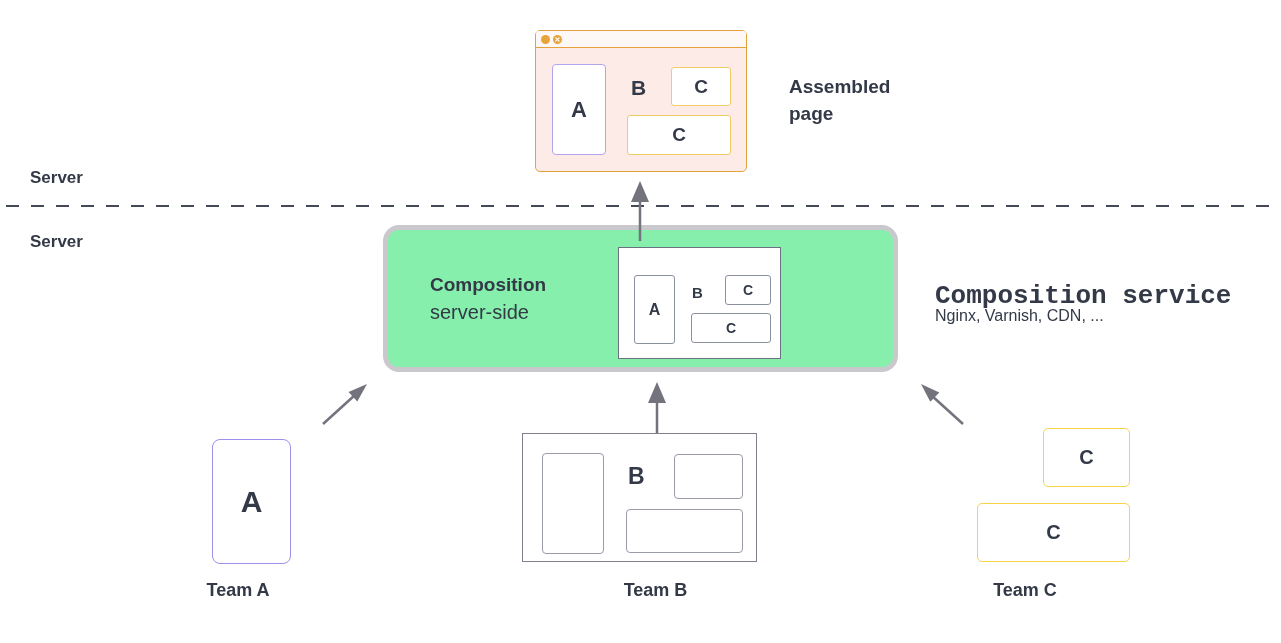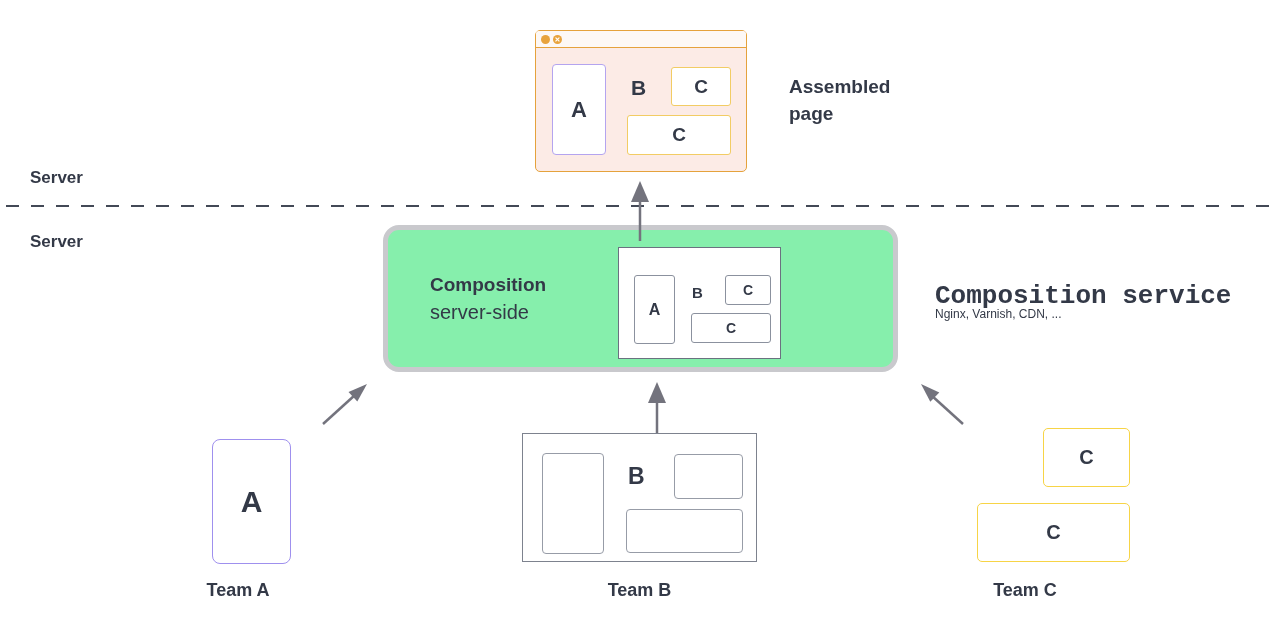--- a/index.html
+++ b/index.html
@@ -49,42 +49,42 @@
           border: 1px solid #6b7180; background: #ffffff; }
   .mkA { left: 15px; top: 27px; width: 41px; height: 69px;
          border: 1px solid #8b919e; border-radius: 3px; font-size: 16px; }
   .mkB { left: 73px; top: 36px; font-size: 15px; font-weight: 700; }
   .mkC1 { left: 106px; top: 27px; width: 46px; height: 30px;
           border: 1px solid #8b919e; border-radius: 3px; font-size: 14px; }
   .mkC2 { left: 72px; top: 65px; width: 80px; height: 30px;
           border: 1px solid #8b919e; border-radius: 3px; font-size: 14px; }
 
   .svc-title { left: 935px; top: 281px; font-size: 26px; font-weight: 700; font-family: Liberation Mono, monospace; }
-  .svc-subtitle { left: 935px; top: 307px; font-size: 12px; }
+  .svc-subtitle { left: 935px; top: 307px; font-size: 16px; }
 
   
   .teamA { left: 212px; top: 439px; width: 79px; height: 125px;
            border: 1.5px solid #9f90ee; border-radius: 8px; font-size: 30px; }
   .teamB { left: 522px; top: 433px; width: 235px; height: 129px;
            border: 1.2px solid #7d828e; background: #ffffff; }
   .tbTall { left: 19px; top: 19px; width: 62px; height: 101px;
             border: 1px solid #979ca7; border-radius: 4px; background: #fff; }
   .tbLetter { left: 105px; top: 29px; font-size: 23px; font-weight: 700; }
   .tbTR { left: 151px; top: 20px; width: 69px; height: 45px;
           border: 1px solid #979ca7; border-radius: 4px; background: #fff; }
   .tbBot { left: 103px; top: 75px; width: 117px; height: 44px;
            border: 1px solid #979ca7; border-radius: 4px; background: #fff; }
   .teamC1 { left: 1043px; top: 428px; width: 87px; height: 59px;
             border: 1.5px solid #f7d446; border-radius: 5px; font-size: 20px; }
   .teamC2 { left: 977px; top: 503px; width: 153px; height: 59px;
             border: 1.5px solid #f7d446; border-radius: 5px; font-size: 20px; }
 
   .team-label { top: 580px; font-size: 18px; font-weight: 700; text-align: center; }
   .tlA { left: 184px; width: 108px; }
-  .tlB { left: 522px; width: 235px; text-align: center; }
+  .tlB { left: 538px; width: 235px; text-align: center; }
   .tlC { left: 960px; width: 130px; }
 
   
   .overlay { position: absolute; left: 0; top: 0; width: 1281px; height: 643px; pointer-events: none; }
 </style>
 </head>
 <body>
 
 <div class="canvas">
 

